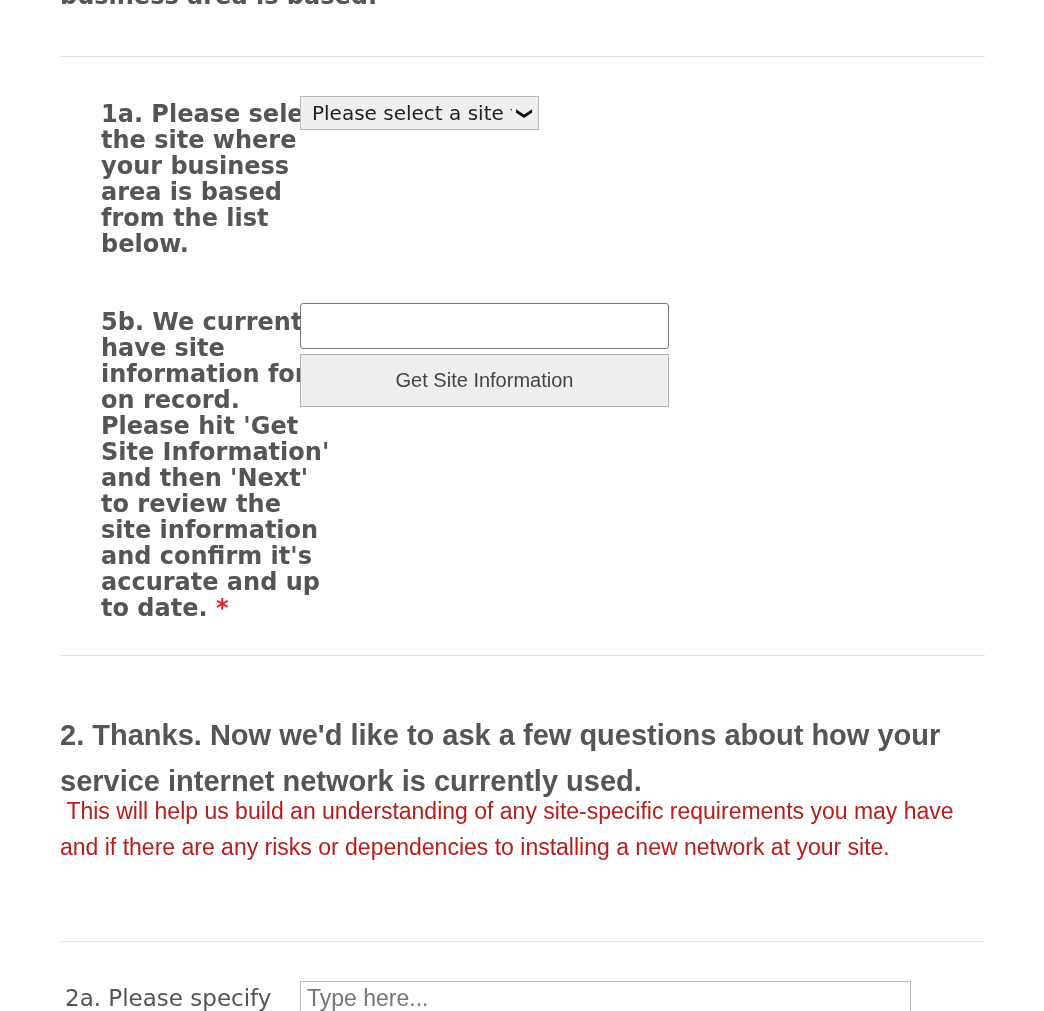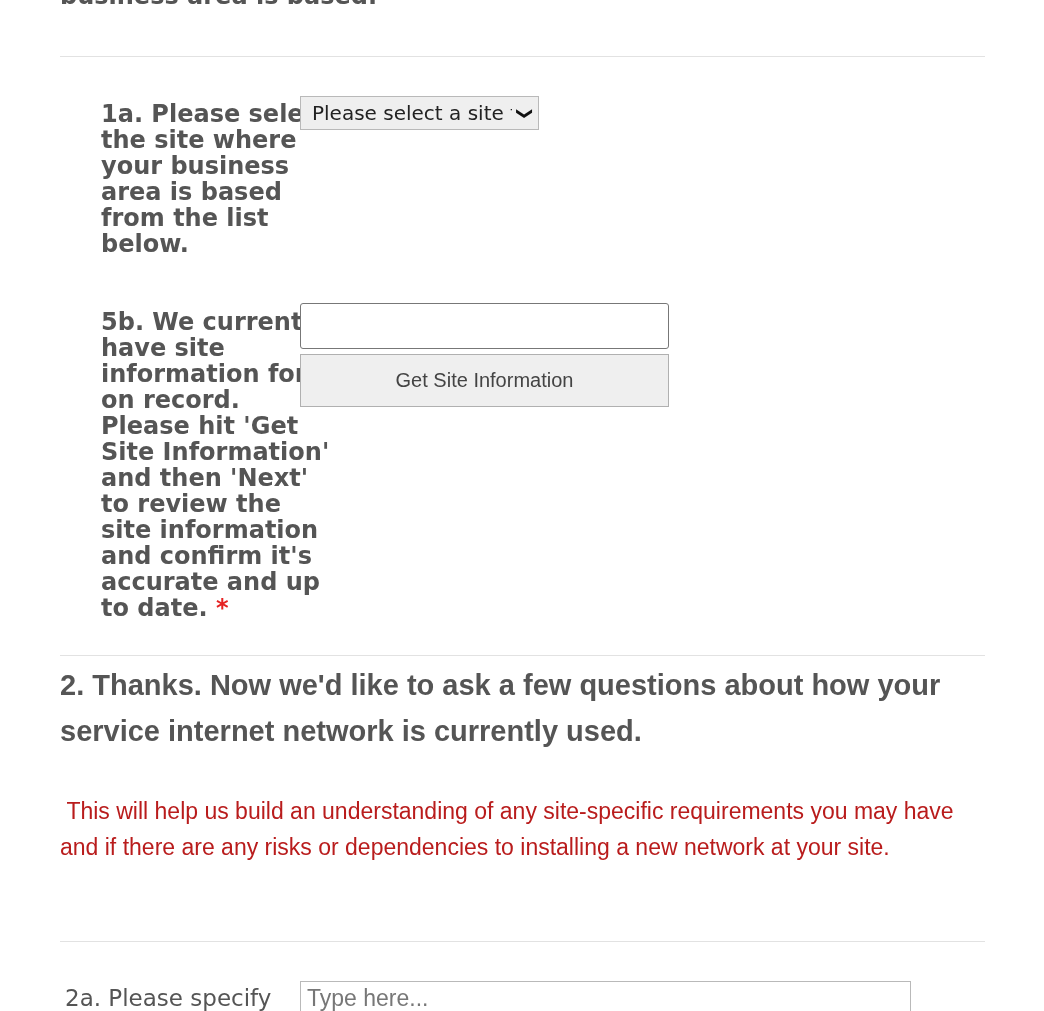--- a/index.html
+++ b/index.html
@@ -17,21 +17,21 @@
   .select .chev { width:26px; text-align:center; font-size:16px; color:#111; }
   .text-input {
     position:absolute; left:300px; top:303px; width:369px; height:46px; box-sizing:border-box;
     border:1px solid #777; border-radius:3px; background:#fff;
   }
   .btn {
     position:absolute; left:300px; top:354px; width:369px; height:53px; box-sizing:border-box;
     border:1px solid #b0b0b0; background:#efefef; font-size:20px; color:#444;
     font-family:"Liberation Sans", sans-serif; display:flex; align-items:center; justify-content:center;
   }
-  .section-title { position:absolute; left:60px; top:662px; width:940px; font-family:"Liberation Sans", sans-serif; font-weight:bold; font-size:29px; line-height:46px; color:#555555; }
+  .section-title { position:absolute; left:60px; top:712px; width:940px; font-family:"Liberation Sans", sans-serif; font-weight:bold; font-size:29px; line-height:46px; color:#555555; }
   .section-desc { position:absolute; left:60px; top:793px; width:920px; font-family:"Liberation Sans", sans-serif; font-size:23px; line-height:36px; color:#b91c1c; }
   .q2a-label { position:absolute; left:65px; top:985px; font-size:23px; font-weight:normal; color:#555; font-family:"DejaVu Sans", sans-serif; white-space:nowrap; }
   .textarea {
     position:absolute; left:300px; top:981px; width:611px; height:60px; box-sizing:border-box;
     border:1px solid #b9b9b9; background:#fff; font-size:23px; color:#777; padding:3px 6px;
     font-family:"Liberation Sans", sans-serif;
   }
 </style>
 </head>
 <body>

